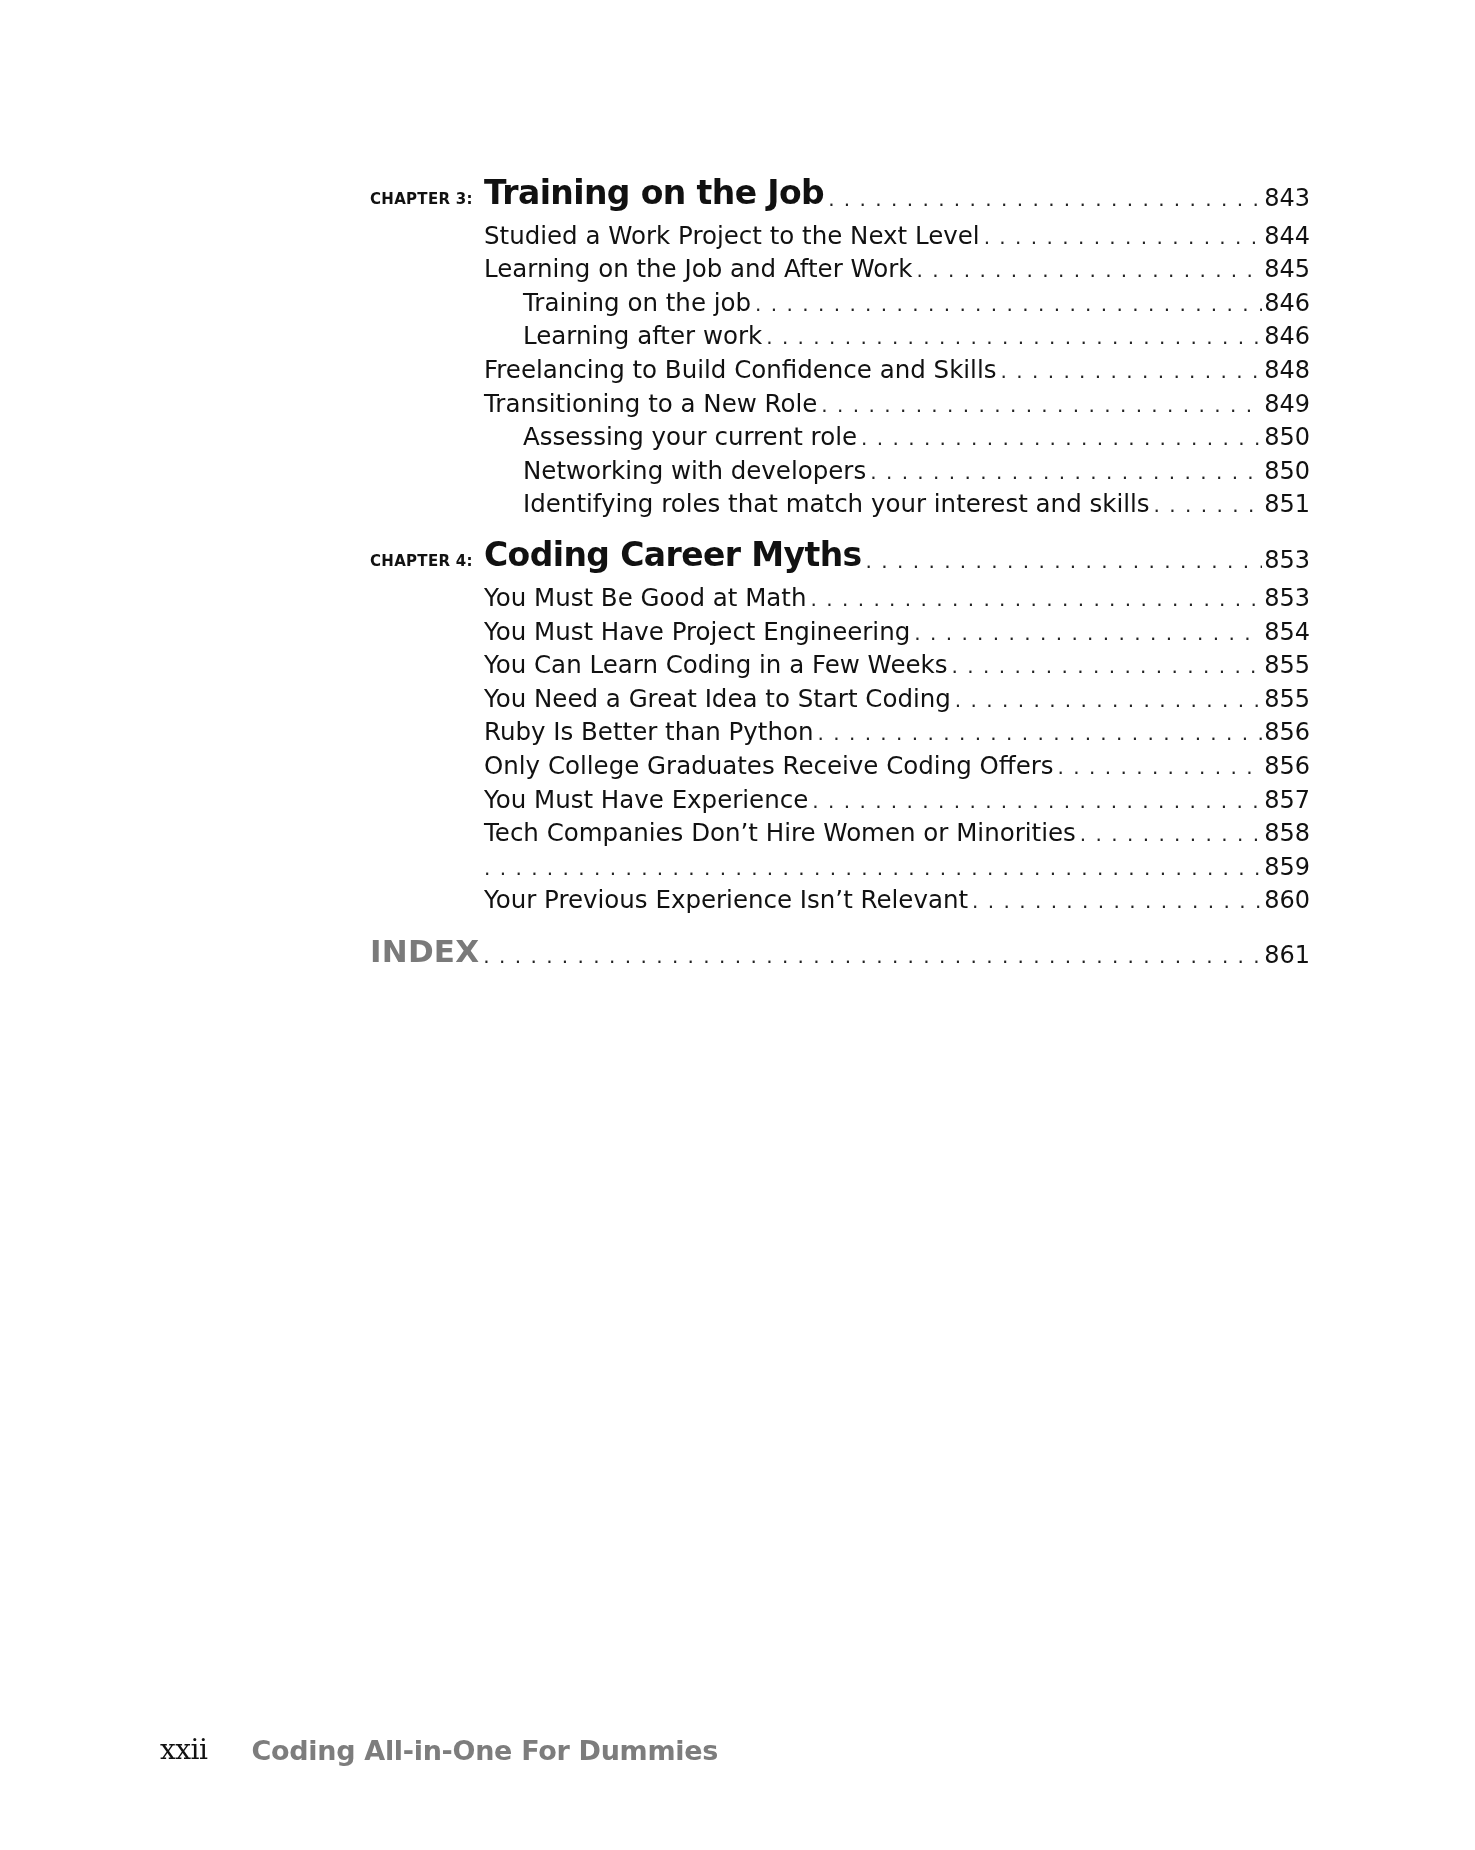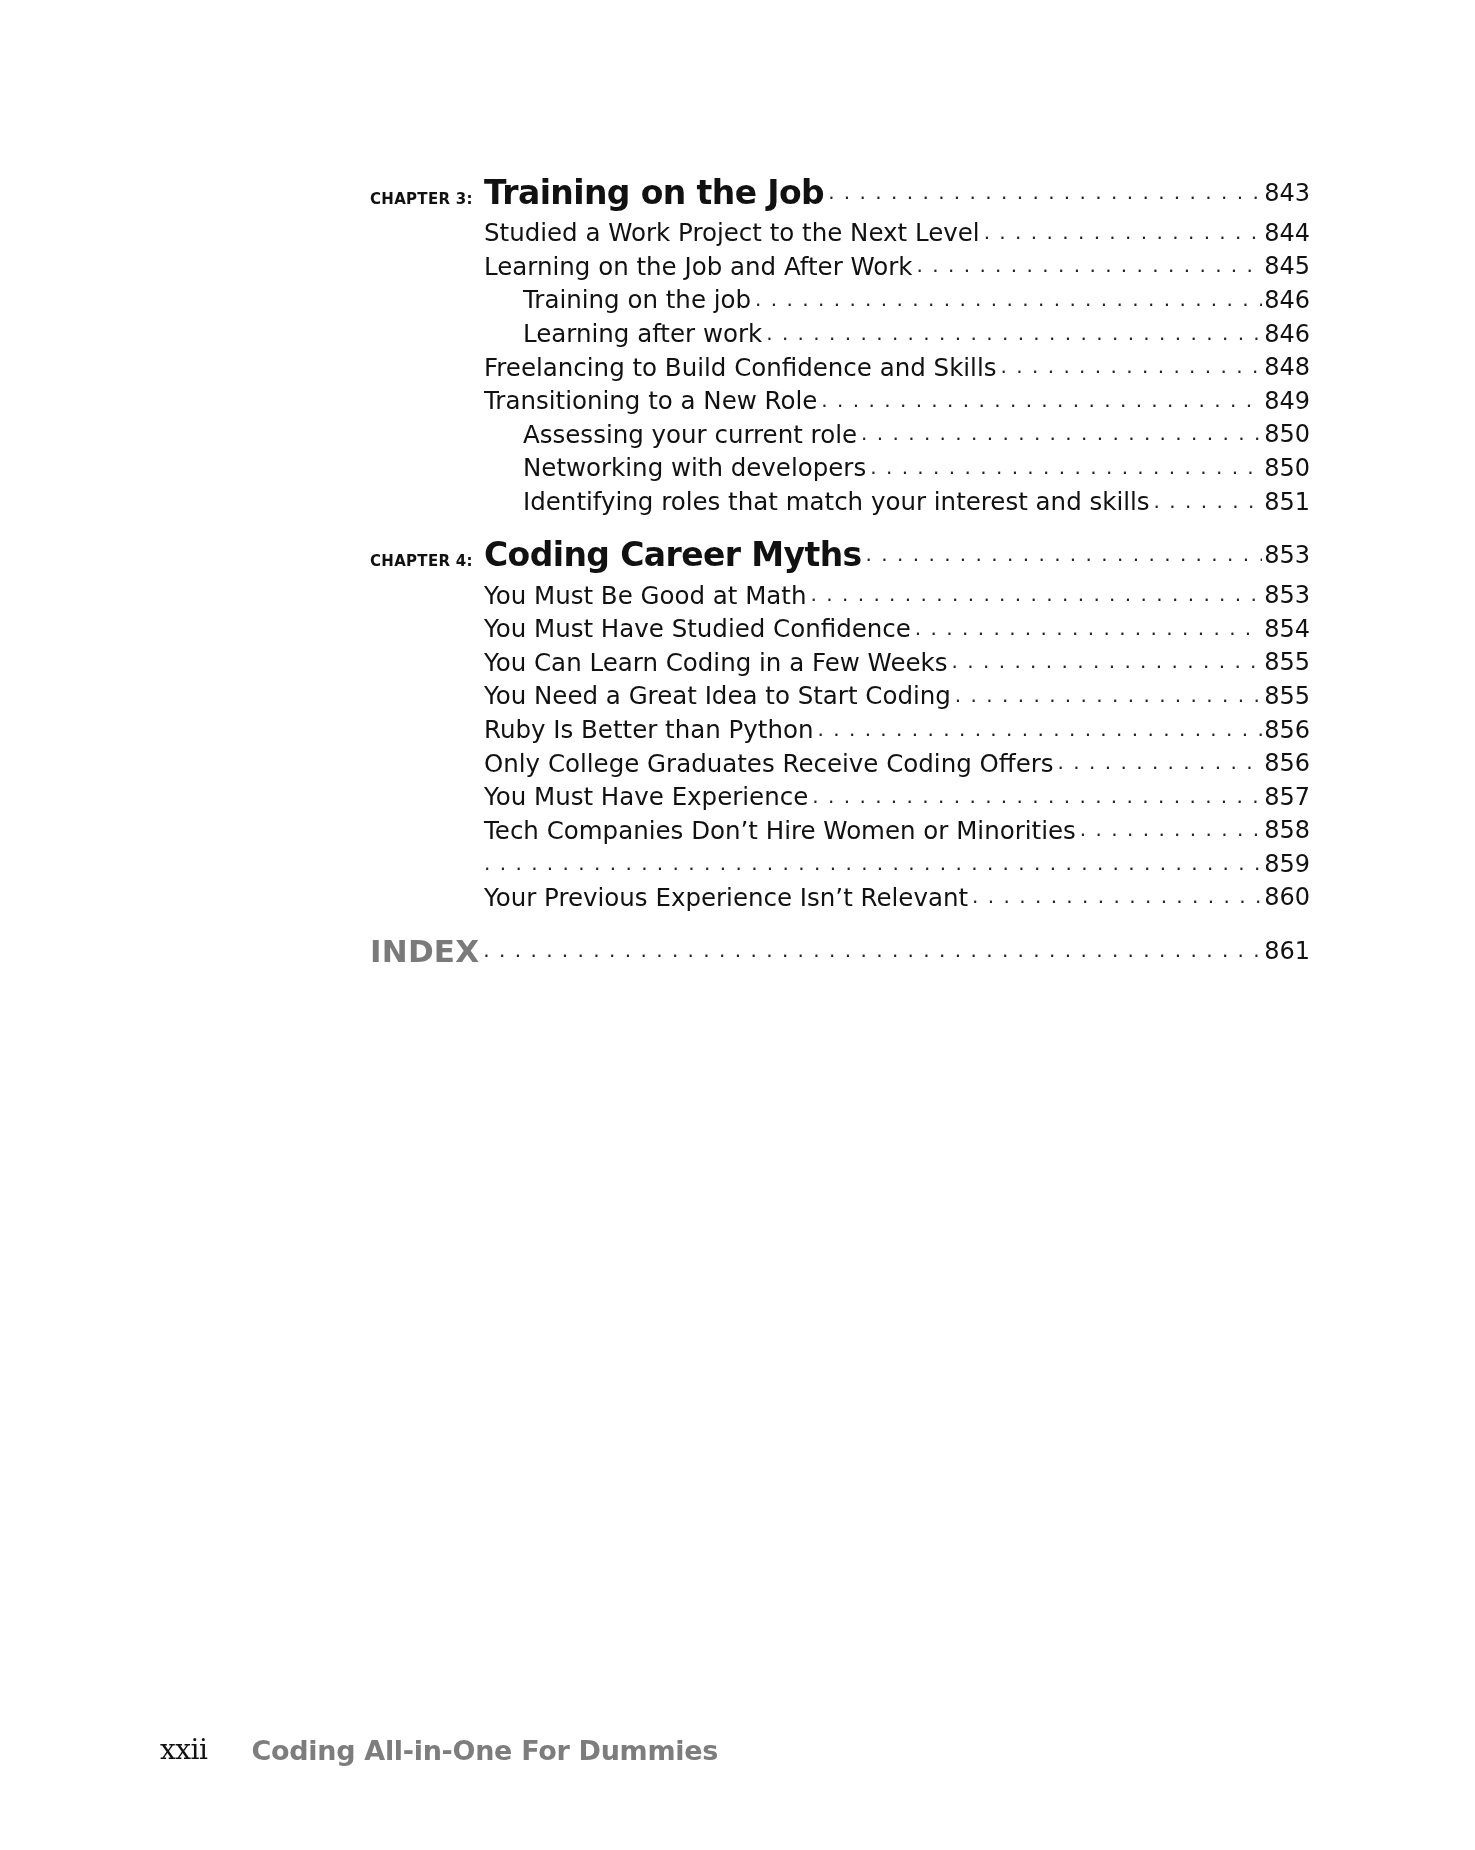--- a/index.html
+++ b/index.html
@@ -3,21 +3,21 @@
 <meta charset="utf-8">
 <style>
   html, body { margin: 0; padding: 0; background: #ffffff; }
   body { width: 1475px; height: 1850px; position: relative; overflow: hidden;
          font-family: "DejaVu Sans", "Liberation Sans", sans-serif; color: #111; }
   .toc { position: absolute; left: 370px; top: 170px; width: 940px; }
   .chapter { position: relative; margin-bottom: 14px; }
   .chap-head { position: relative; height: 46px; display: flex; align-items: flex-end; }
   .chap-label { position: absolute; left: 0; bottom: 8px; font-size: 15px; font-weight: bold;
                 letter-spacing: 0.3px; color: #111; white-space: nowrap; }
-  .row { display: flex; align-items: center; white-space: nowrap; }
+  .row { display: flex; align-items: flex-end; white-space: nowrap; }
   .row .title { flex: 0 0 auto; padding-right: 4px; }
   .row .leader { flex: 1 1 auto; overflow: hidden; color: #222; letter-spacing: 6.2px;
                  font-size: 20px; position: relative; top: -1px; }
   .row .leader::before { content: ". . . . . . . . . . . . . . . . . . . . . . . . . . . . . . . . . . . . . . . . . . . . . . . . . . . . . . . . . . . . . . . . . . . . . . . . . . . . . . . . . . . . . . . . . . . . . . . . . . . . . . . . . . ."; letter-spacing: 0; word-spacing: 3px; }
   .row .page { flex: 0 0 auto; font-size: 24px; color: #111; padding-left: 2px; }
   .chap-row { position: absolute; left: 114px; right: 0; bottom: 4px; }
   .chap-row .title { font-size: 33px; font-weight: bold; letter-spacing: -0.6px; color: #111; }
   .entry { height: 33.6px; font-size: 24.5px; }
   .entry.l1 { margin-left: 114px; }
   .entry.l2 { margin-left: 153px; }
@@ -96,21 +96,21 @@
         <span class="leader"></span>
         <span class="page">853</span>
       </div>
     </div>
     <div class="row entry l1">
         <span class="title">You Must Be Good at Math</span>
         <span class="leader"></span>
         <span class="page">853</span>
       </div>
     <div class="row entry l1">
-        <span class="title">You Must Have Studied Confidence</span>
+        <span class="title">You Must Have Project Engineering</span>
         <span class="leader"></span>
         <span class="page">854</span>
       </div>
     <div class="row entry l1">
         <span class="title">You Can Learn Coding in a Few Weeks</span>
         <span class="leader"></span>
         <span class="page">855</span>
       </div>
     <div class="row entry l1">
         <span class="title">You Need a Great Idea to Start Coding</span>

